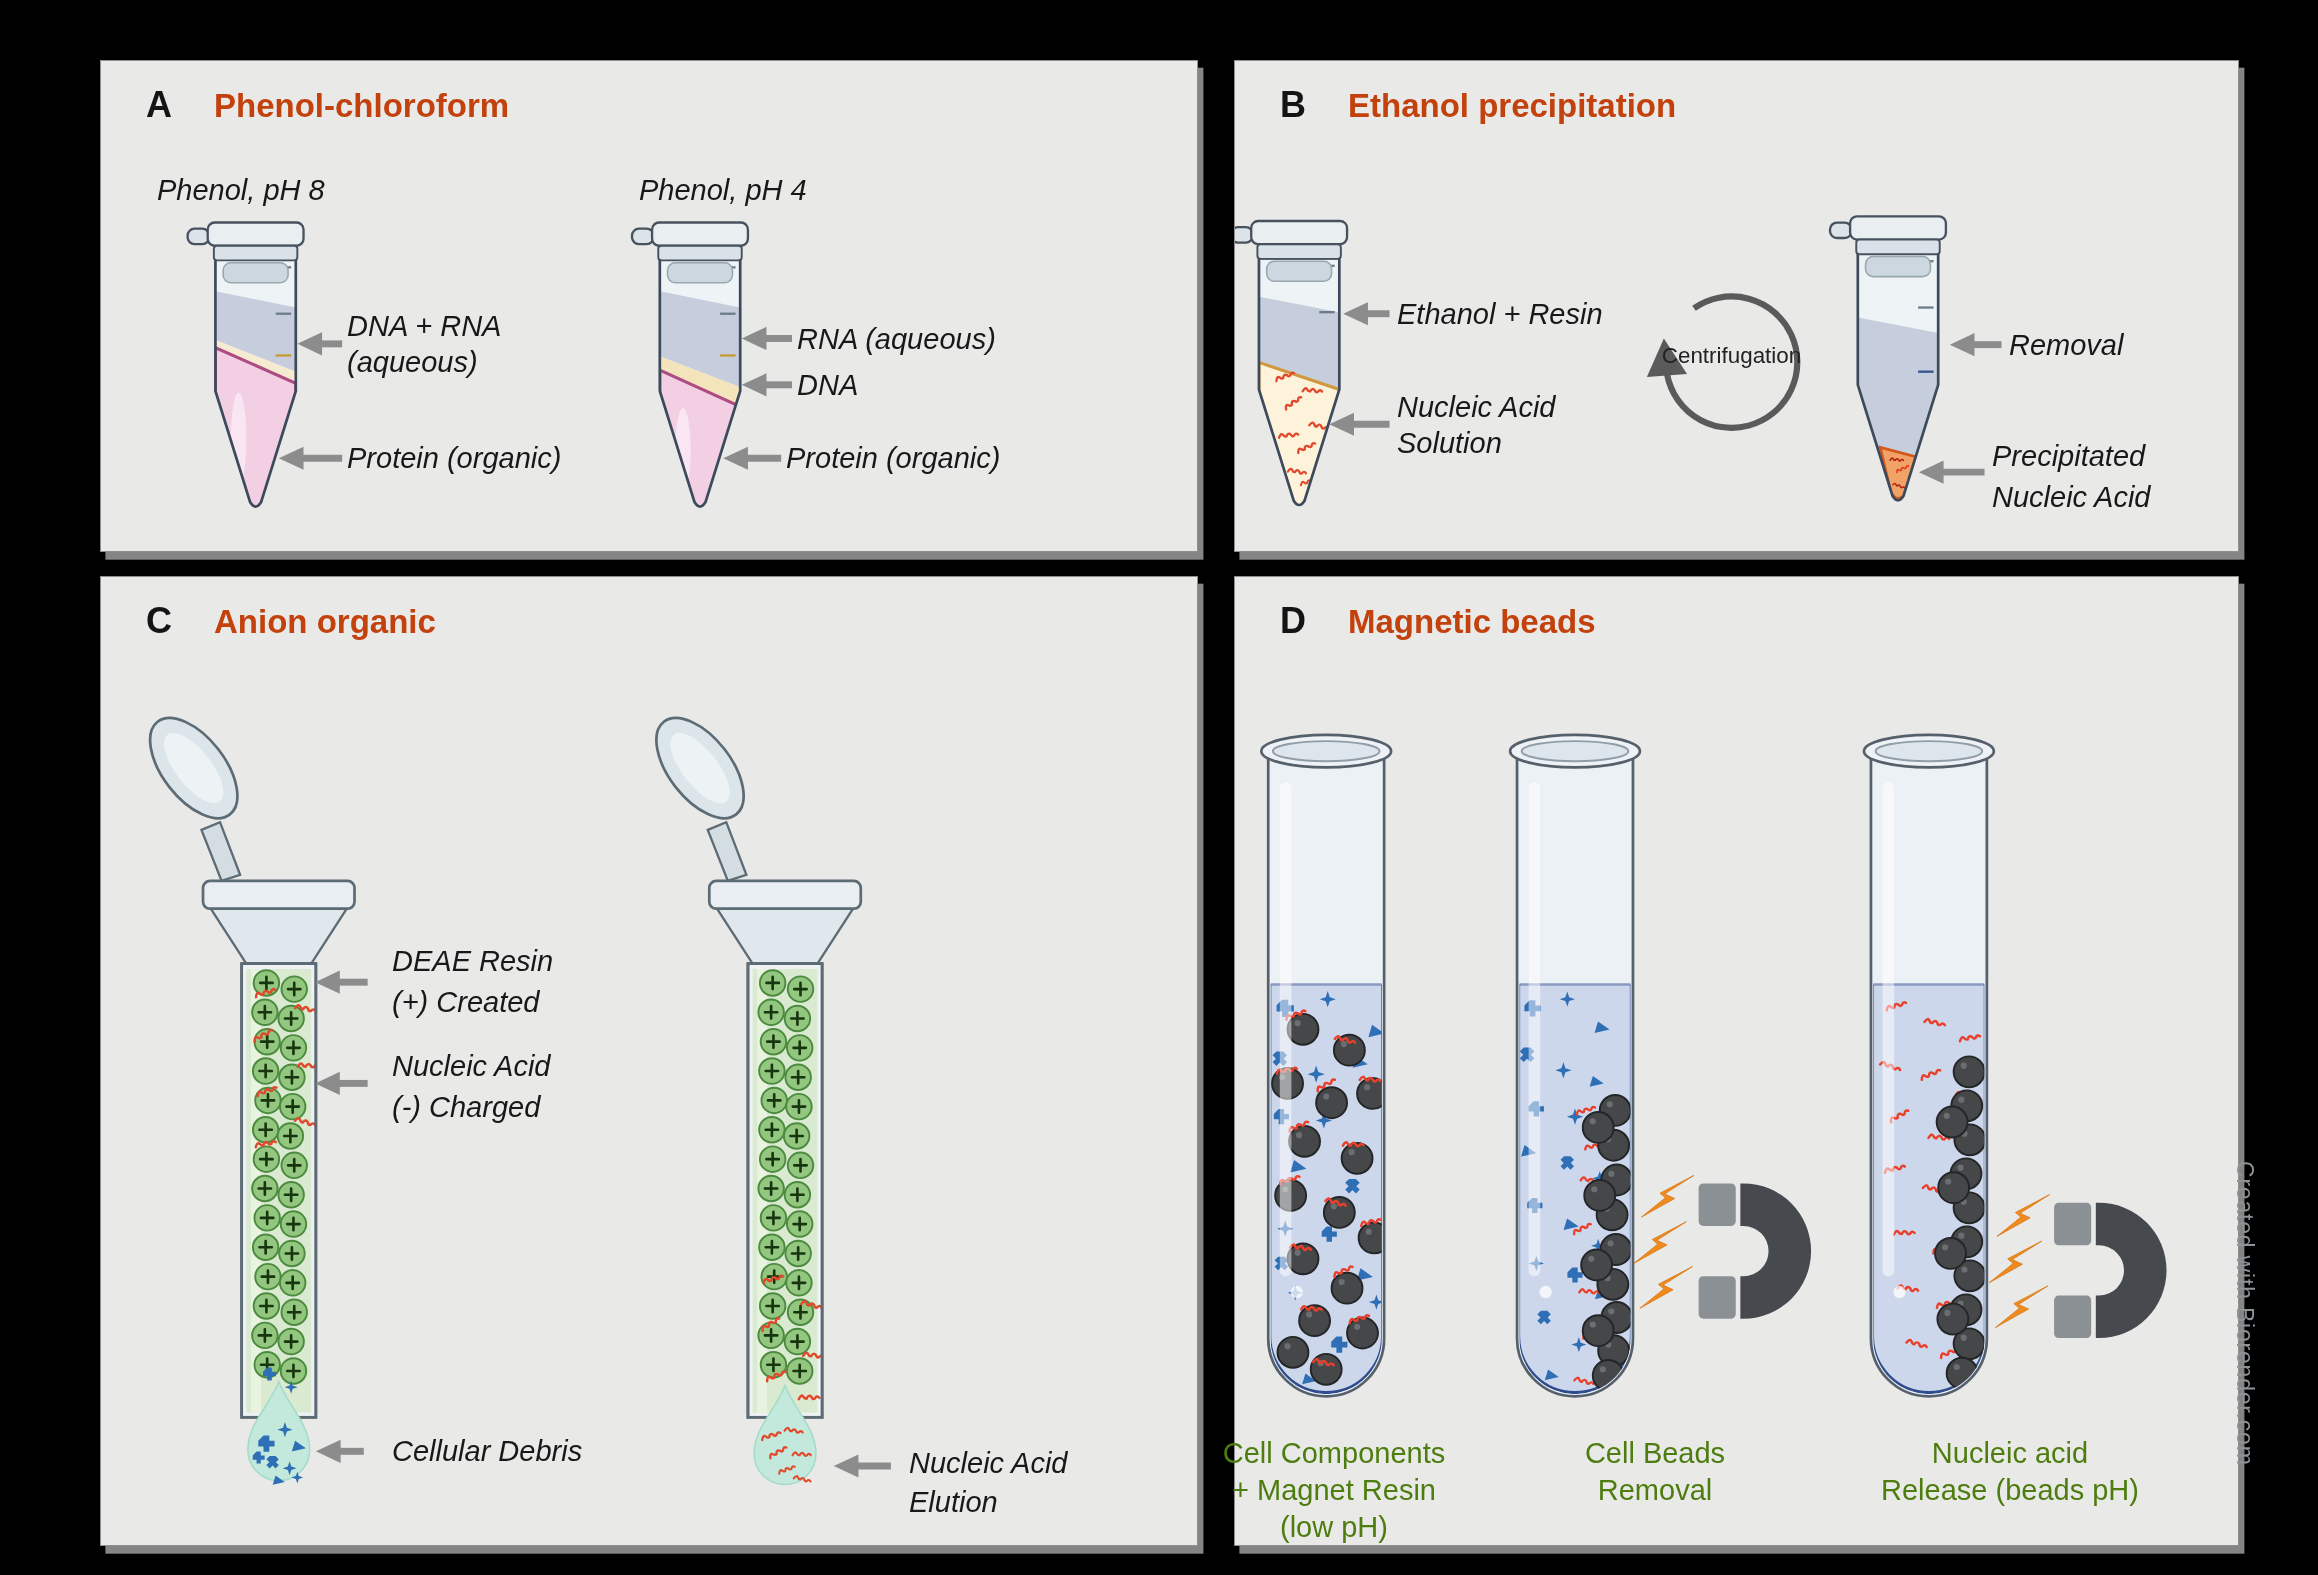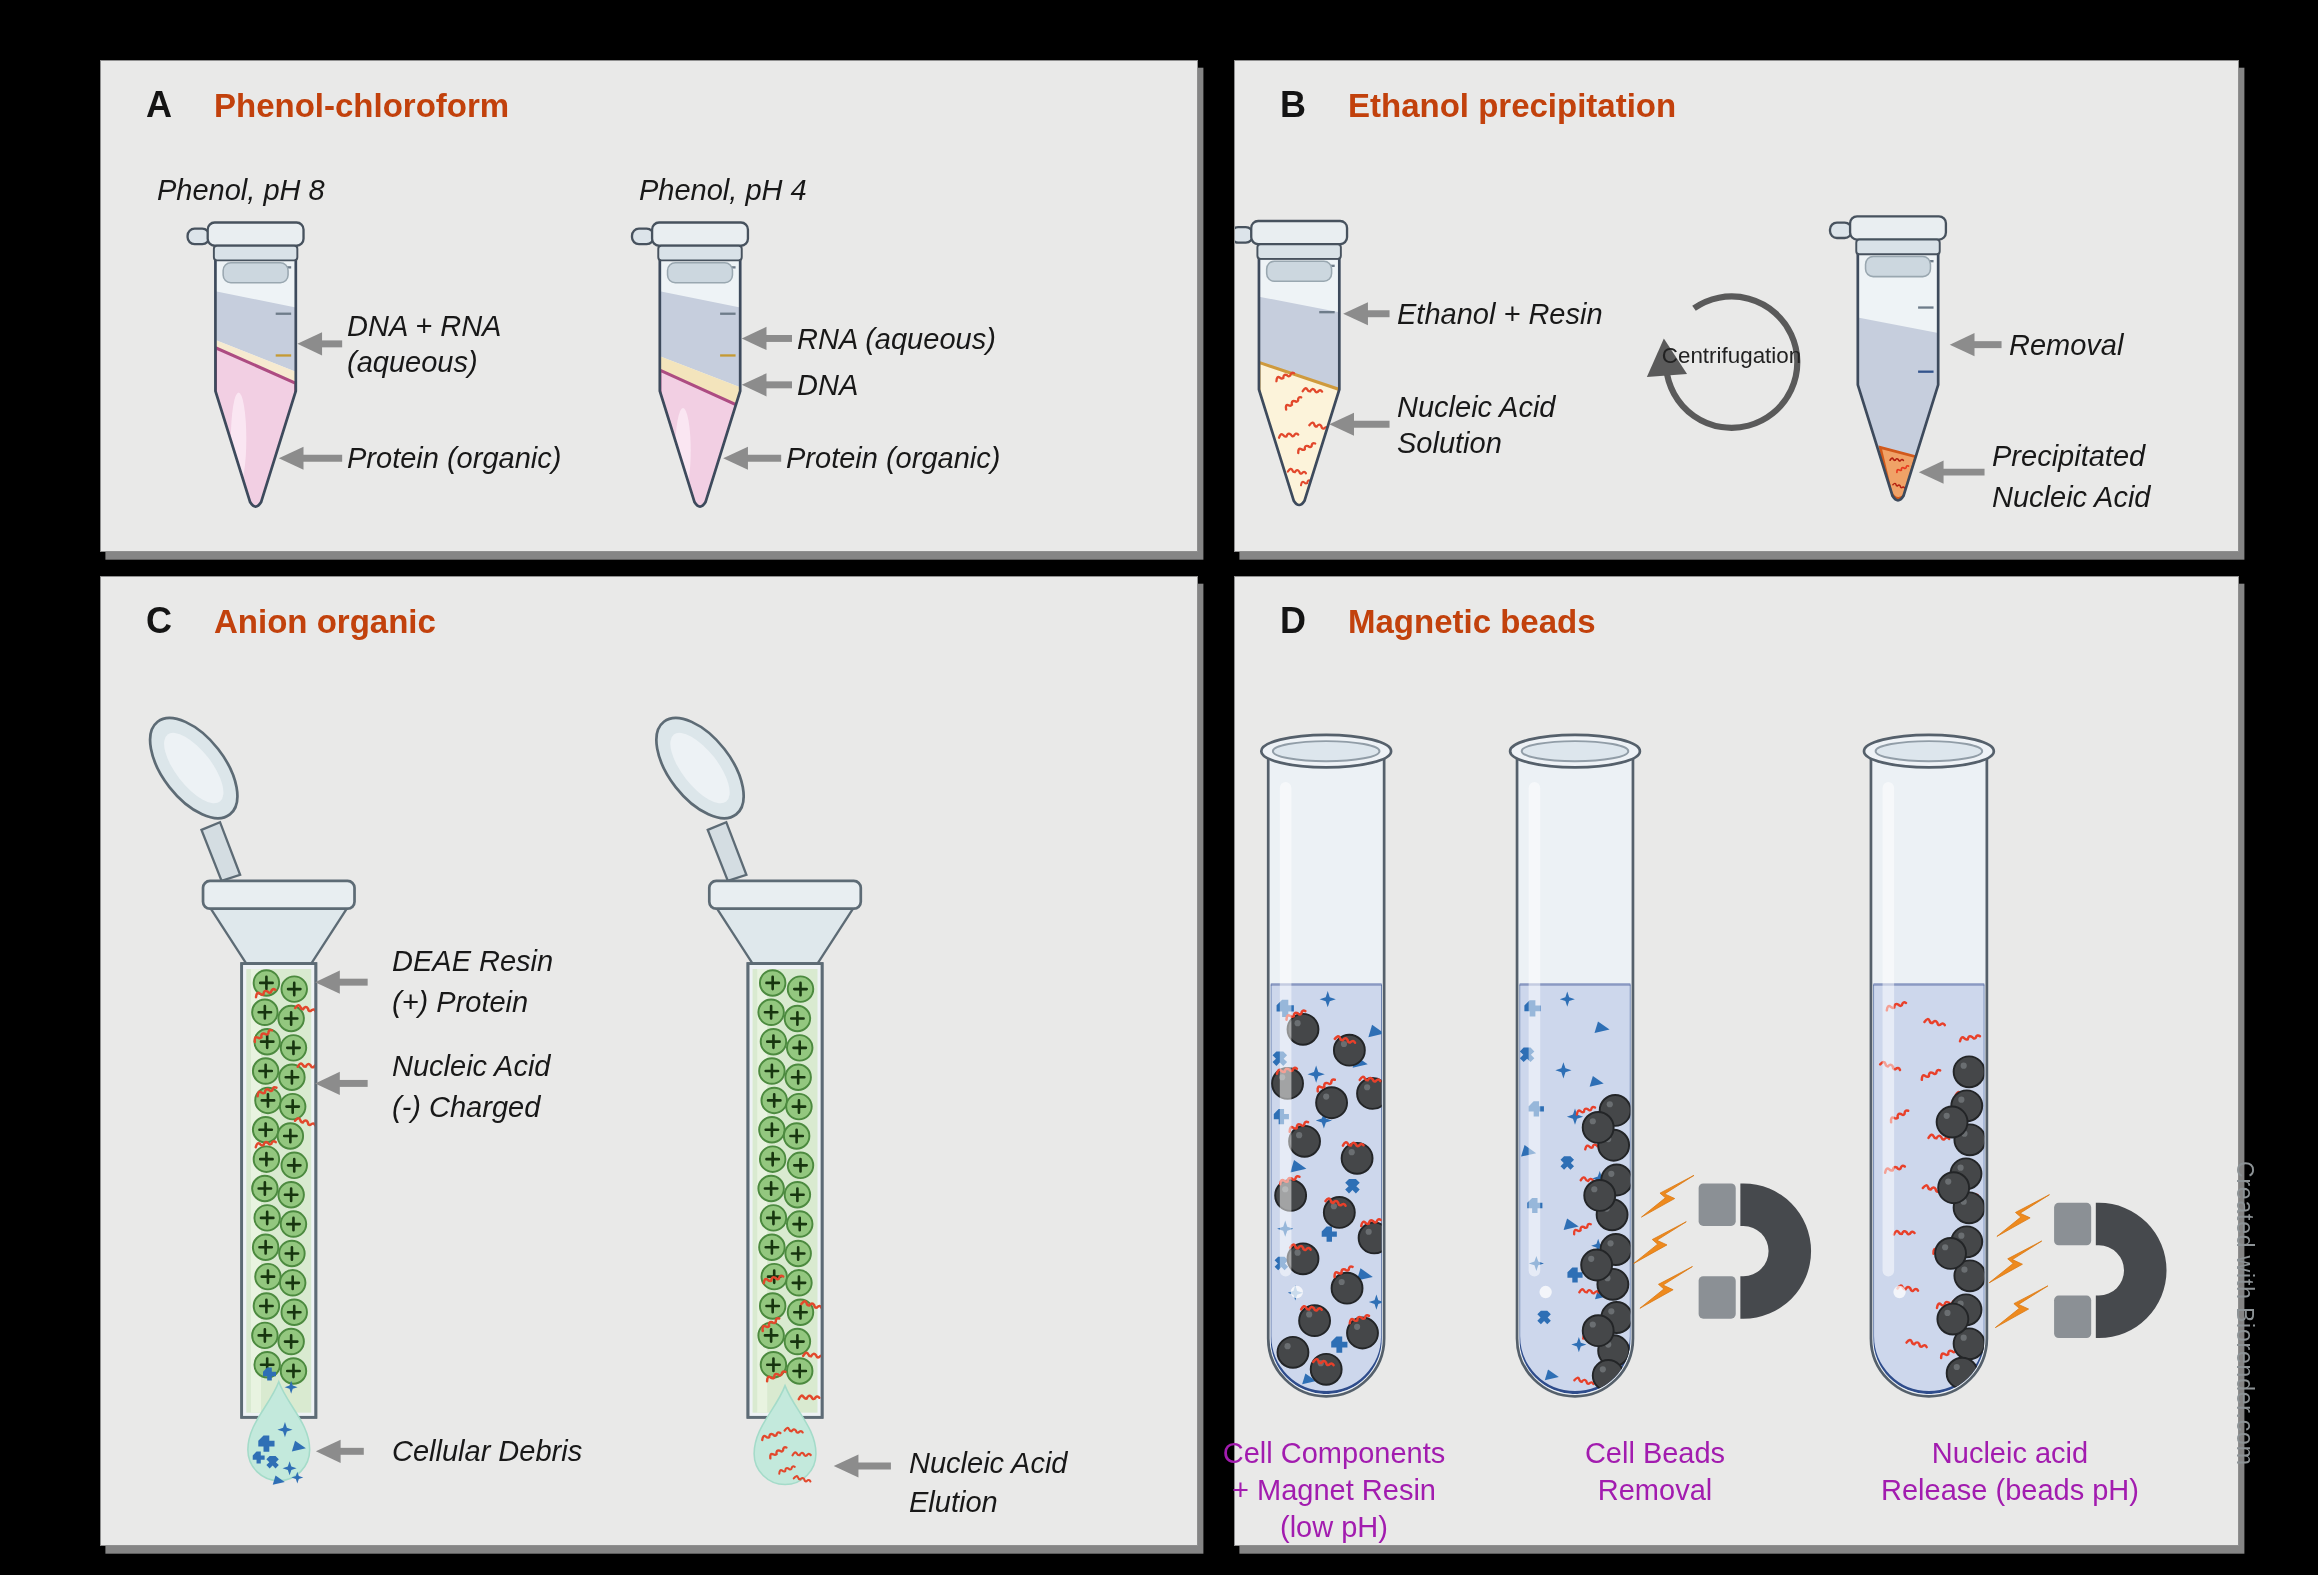--- a/index.html
+++ b/index.html
@@ -4,21 +4,21 @@
 <style>
   html,body{margin:0;padding:0;background:#000;}
   #page{position:relative;width:2319px;height:1576px;background:#000;overflow:hidden;
         font-family:"Liberation Sans","DejaVu Sans",sans-serif;}
   .panel{position:absolute;background:#e9e9e8;border:1.5px solid #8f8f8f;
          box-shadow:5.4px 7.7px 0 #858585;}
   .panel svg{position:absolute;left:0;top:0;}
   .plet{position:absolute;font-size:36px;font-weight:bold;color:#141414;line-height:43px;white-space:nowrap;}
   .ptitle{position:absolute;font-size:33px;font-weight:bold;color:#c2410c;line-height:43px;white-space:nowrap;}
   .lbl{position:absolute;font-size:29px;color:#181818;line-height:36px;white-space:nowrap;font-style:italic;}
-  .cap{position:absolute;font-size:29px;color:#a21caf;line-height:36px;white-space:nowrap;
+  .cap{position:absolute;font-size:29px;color:#4d7c0f;line-height:36px;white-space:nowrap;
        width:294px;text-align:center;}
   .cfg{position:absolute;font-size:22.4px;color:#222;line-height:26px;width:201px;text-align:center;}
   .wm{position:absolute;writing-mode:vertical-rl;font-size:23px;color:#8d9396;letter-spacing:0.8px;white-space:nowrap;}
 </style>
 </head>
 <body>
 
 <div id="page">
 
 <svg width="0" height="0" style="position:absolute">
@@ -323,21 +323,21 @@
       <polygon points="278,1131 310,1116 310,1146" fill="#8c8c8c"></polygon>
     </g>
     <g>
       <line x1="1022" y1="1150" x2="978" y2="1150" stroke="#8c8c8c" stroke-width="9"></line>
       <polygon points="948,1150 980,1135 980,1165" fill="#8c8c8c"></polygon>
     </g>
   </svg>
   <div class="plet" style="left:45px;top:21.6px;">C</div>
   <div class="ptitle" style="left:113px;top:23px;">Anion organic</div>
   <div class="lbl" style="left:291px;top:366px;">DEAE Resin</div>
-  <div class="lbl" style="left:291px;top:407px;">(+) Protein</div>
+  <div class="lbl" style="left:291px;top:407px;">(+) Created</div>
   <div class="lbl" style="left:291px;top:471px;">Nucleic Acid</div>
   <div class="lbl" style="left:291px;top:512px;">(-) Charged</div>
   <div class="lbl" style="left:291px;top:856px;">Cellular Debris</div>
   <div class="lbl" style="left:808px;top:868px;">Nucleic Acid</div>
   <div class="lbl" style="left:808px;top:907px;">Elution</div>
 </div>
 
 <div class="panel" style="left:1234px;top:576px;width:1003px;height:968px;">
   <svg width="1003" height="968" viewBox="0 0 1298 1252">
 

